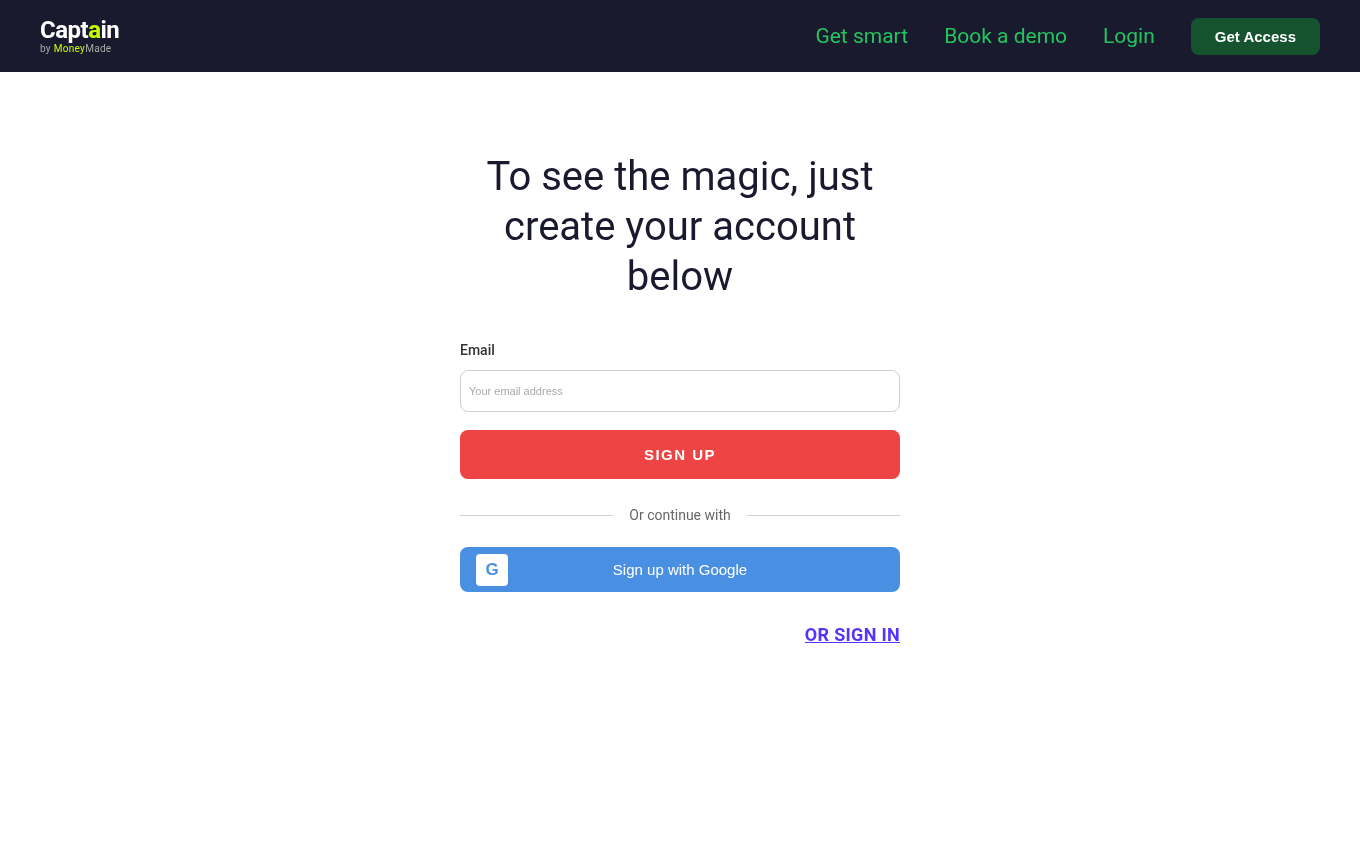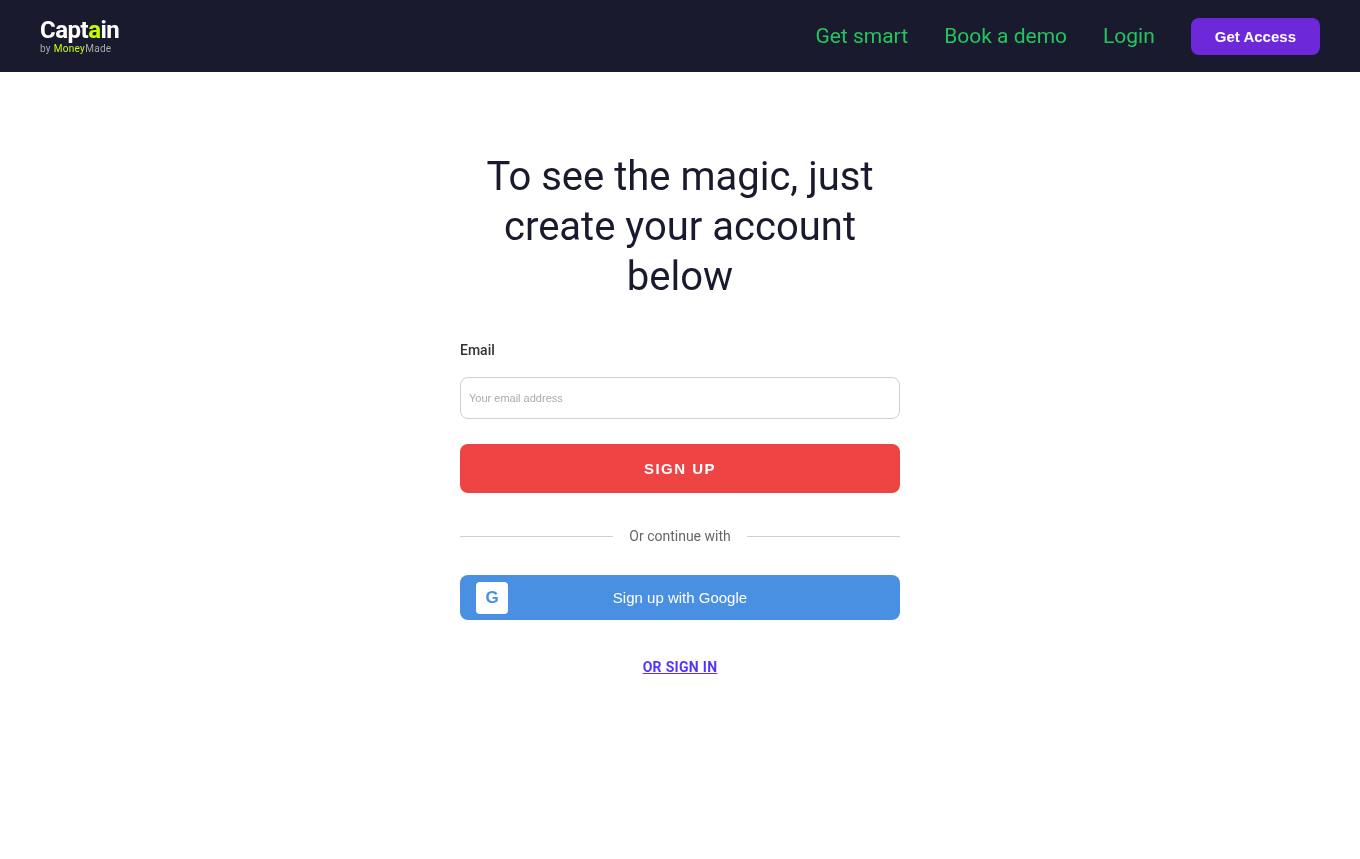--- a/index.html
+++ b/index.html
@@ -60,21 +60,21 @@
 
     .nav-link {
       color: #22c55e;
       text-decoration: none;
       font-size: 21px;
       font-weight: 400;
       cursor: pointer;
     }
 
     .get-access-btn {
-      background: #6d28d9;
+      background: #14532d;
       color: #ffffff;
       border: none;
       border-radius: 8px;
       padding: 10px 24px;
       font-size: 15px;
       font-weight: 600;
       cursor: pointer;
     }
 
     
@@ -93,21 +93,21 @@
       line-height: 1.25;
       max-width: 600px;
       margin-bottom: 40px;
     }
 
     
     .form-container {
       width: 440px;
       display: flex;
       flex-direction: column;
-      gap: 11px;
+      gap: 4px;
     }
 
     .email-label {
       font-size: 14px;
       font-weight: 500;
       color: #333333;
       margin-bottom: 8px;
     }
 
     .email-input {
@@ -200,23 +200,23 @@
 
     .google-btn-label {
       font-size: 15px;
       color: #ffffff;
       font-weight: 500;
     }
 
     
     .or-signin-link {
       display: block;
-      text-align: center;
+      text-align: right;
       color: #5533ff;
-      font-size: 14px;
+      font-size: 18px;
       font-weight: 700;
       text-decoration: underline;
       cursor: pointer;
       text-transform: uppercase;
       letter-spacing: 0.3px;
     }
   </style>
 </head>
 <body>
 

